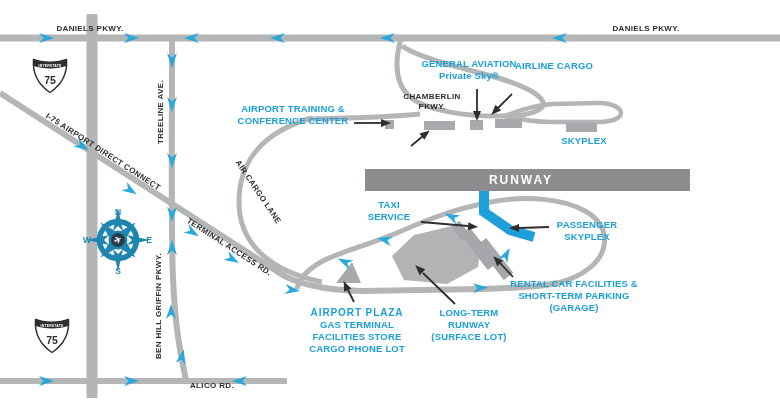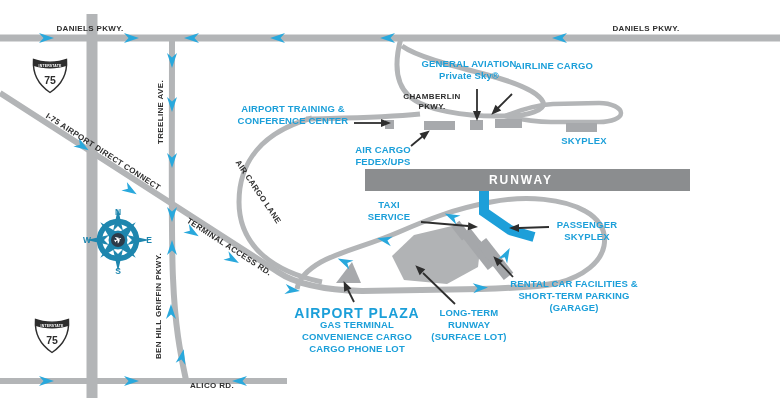--- a/index.html
+++ b/index.html
@@ -5,21 +5,21 @@
   html,body{margin:0;padding:0;background:#fff;}
   .map{position:relative;width:780px;height:409px;background:#ffffff;overflow:hidden;
        font-family:"Liberation Sans",sans-serif;}
   .map svg{position:absolute;left:0;top:0;}
   svg text{font-family:"Liberation Sans",sans-serif;font-weight:bold;}
   .lbl{position:absolute;font-weight:bold;white-space:nowrap;text-align:center;
        transform:translate(-50%,-50%);}
   .cyan{color:#1b9fd9;font-size:9.5px;line-height:12px;letter-spacing:.15px;}
   .blk{color:#2e2e2e;font-size:8px;line-height:9.5px;letter-spacing:.35px;}
   .ln{display:block;}
-  .plaza-title{font-size:14px;letter-spacing:.9px;}
+  .plaza-title{font-size:10px;letter-spacing:.9px;}
 </style>
 </head>
 <body>
 
 <div class="map">
 
 <svg width="780" height="409" viewBox="0 0 780 409">
   <defs>
     <path id="arr" d="M8,0 L-7,-5 L-2.5,0 L-7,5 Z"></path>
     <path id="ah" d="M1,0 L-9,-4 L-9,4 Z"></path>
@@ -181,24 +181,20 @@
   <span class="ln">AIRPORT TRAINING &amp;</span>
   <span class="ln">CONFERENCE CENTER</span>
     </div>
 <div class="lbl cyan" style="left:469px;top:70px">
   <span class="ln">GENERAL AVIATION</span>
   <span class="ln">Private Sky®</span>
     </div>
 <div class="lbl cyan" style="left:554px;top:66px">
   <span class="ln">AIRLINE CARGO</span>
     </div>
-<div class="lbl cyan" style="left:383px;top:156px">
-  <span class="ln">AIR CARGO</span>
-  <span class="ln">FEDEX/UPS</span>
-    </div>
 <div class="lbl cyan" style="left:584px;top:141px">
   <span class="ln">SKYPLEX</span>
     </div>
 <div class="lbl cyan" style="left:389px;top:211px">
   <span class="ln">TAXI</span>
   <span class="ln">SERVICE</span>
     </div>
 <div class="lbl cyan" style="left:587px;top:231px">
   <span class="ln">PASSENGER</span>
   <span class="ln">SKYPLEX</span>
@@ -209,17 +205,17 @@
   <span class="ln">(GARAGE)</span>
     </div>
 <div class="lbl cyan" style="left:469px;top:325px">
   <span class="ln">LONG-TERM</span>
   <span class="ln">RUNWAY</span>
   <span class="ln">(SURFACE LOT)</span>
     </div>
 <div class="lbl cyan" style="left:357px;top:331px">
   <span class="ln plaza-title">AIRPORT PLAZA</span>
   <span class="ln">GAS TERMINAL</span>
-  <span class="ln">CONVENIENCE CARGO</span>
+  <span class="ln">FACILITIES STORE</span>
   <span class="ln">CARGO PHONE LOT</span>
     </div>
 
 </div>
 
 </body></html>

